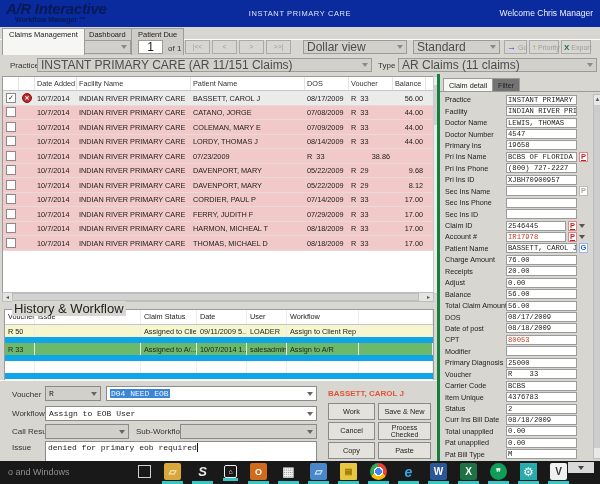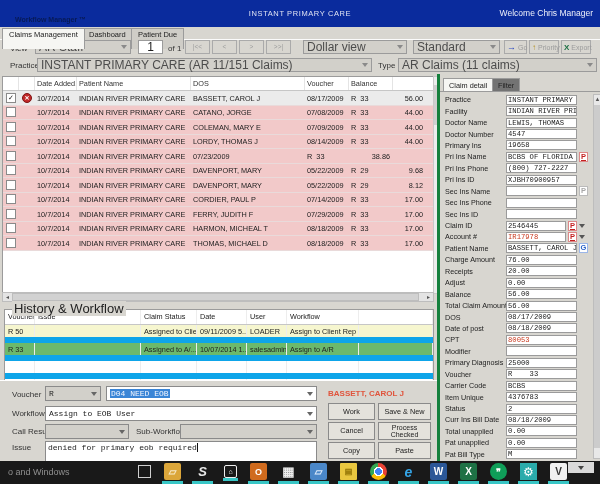--- a/index.html
+++ b/index.html
@@ -7,21 +7,21 @@
        font-family:"Liberation Sans",sans-serif;-webkit-font-smoothing:none}
   .abs{position:absolute;box-sizing:border-box}
   
   .hdr{position:absolute;top:0;left:0;right:0;height:27px;background:#0a2b9d}
   .logo1{position:absolute;left:6px;top:0;font-size:15px;font-weight:bold;font-style:italic;color:#071a57;letter-spacing:-.3px}
   .logo2{position:absolute;left:15px;top:16px;font-size:7px;font-weight:bold;color:#071a57}
   .hdr-title{position:absolute;left:160px;right:160px;top:9px;text-align:center;font-size:7.5px;color:#dfe2f2;letter-spacing:.6px}
   .hdr-welcome{position:absolute;right:7px;top:8px;font-size:8.5px;color:#eef0fa}
   
   .tabbar{position:absolute;top:27px;left:0;right:0;height:12px;background:#d8d6d0;border-bottom:1px solid #fbfbfb}
-  .tab{position:absolute;top:1px;height:21px;font-size:7.5px;color:#222;padding:1px 6px 0 6px;
+  .tab{position:absolute;top:1px;height:27px;font-size:7.5px;color:#222;padding:1px 6px 0 6px;
        border:1px solid #9b9b9b;border-bottom:none;background:#cfcdc7;box-sizing:border-box}
   .tab.active{background:#f6f6f3;z-index:2}
   
   .lbl{font-size:8px;color:#333}
   .combo{border:1px solid #9b9b9b;background:#d2d0ca;display:flex;align-items:center;
          font-family:Liberation Sans, sans-serif;font-size:12px;color:#4c4c4c;padding:0 3px;height:14px;box-sizing:border-box}
   .combo.white{background:#fff;color:#222}
   .combo .arr{margin-left:auto;width:0;height:0;border-left:3px solid transparent;border-right:3px solid transparent;border-top:4px solid #8a8a8a}
   .navbtn{border:1px solid #aaa;background:#d8d6d0;color:#9c9c9c;font-size:6.5px;text-align:center;line-height:12px;height:14px;box-sizing:border-box}
   .actbtn{border:1px solid #aaa;background:#d8d6d0;color:#9c9c9c;font-size:7px;display:flex;align-items:center;gap:2px;padding:0 2px;height:14px;box-sizing:border-box}
@@ -116,20 +116,21 @@
   .tray-chevron{position:absolute;right:6px;bottom:11px;width:26px;height:11px;background:#d9d9d9;z-index:11;
                 display:flex;align-items:center;justify-content:center}
   .tray-chevron::after{content:"";width:0;height:0;border-left:3px solid transparent;border-right:3px solid transparent;border-top:4px solid #444}
 </style>
 </head>
 <body>
 
 <div class="app" data-name="ar-workflow-window">
 
   <div class="hdr" data-name="app-header">
+    <div class="logo1" data-name="app-logo">A/R Interactive</div>
     <div class="logo2" data-name="app-logo-subtitle">Workflow Manager ™</div>
     <div class="hdr-title" data-name="practice-title">INSTANT PRIMARY CARE</div>
     <div class="hdr-welcome" data-name="welcome-text">Welcome Chris Manager</div>
   </div>
 
   <div class="tabbar" data-name="main-tabbar">
     <div class="tab active" style="left:2px" data-name="tab-claims-management">Claims Management</div>
     <div class="tab" style="left:82px" data-name="tab-dashboard">Dashboard</div>
     <div class="tab" style="left:131px" data-name="tab-patient-due">Patient Due</div>
   </div>
@@ -179,20 +180,21 @@
   <div class="combo abs" style="left:398px;top:58px;width:199px" data-name="type-select">
     <span data-name="type-select-value">AR Claims (11 claims)</span>
       <span class="arr" data-name="chevron-down-icon"></span>
   </div>
 
   <div class="tbl" data-name="claims-table">
     <div class="thead" id="claims-head" data-name="claims-table-header">
         <div class="th" data-name="col-check"></div>
         <div class="th" data-name="col-flag"></div>
         <div class="th" data-name="col-date-added">Date Added...</div>
+        <div class="th" data-name="col-facility">Facility Name</div>
         <div class="th" data-name="col-patient">Patient Name</div>
         <div class="th" data-name="col-dos">DOS</div>
         <div class="th" data-name="col-voucher">Voucher</div>
         <div class="th" data-name="col-balance">Balance</div>
       </div>
     <div id="claims-body" data-name="claims-table-body">
         <div class="crow sel" data-name="table-row">
           <div class="cellc" data-name="row-checkbox-cell">
             <span class="cb" data-name="checkbox-icon">✓</span>
           </div>

